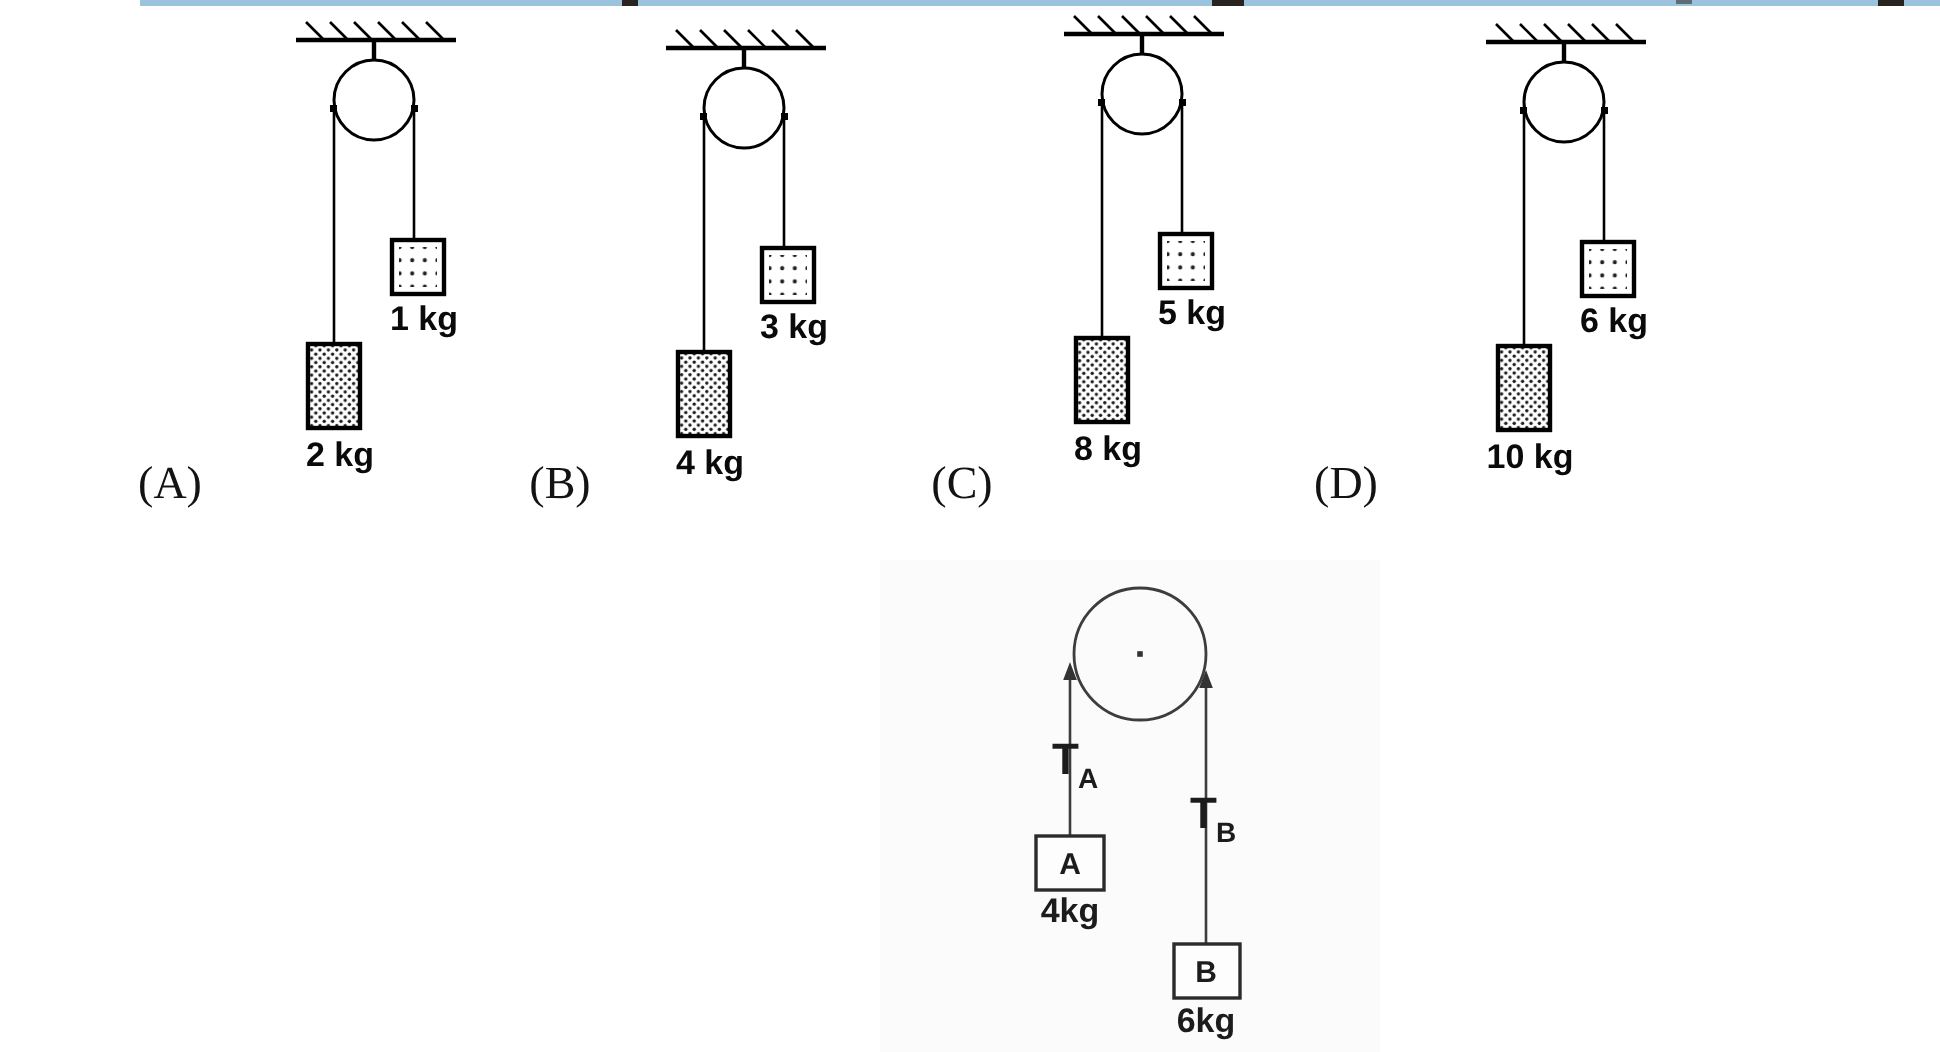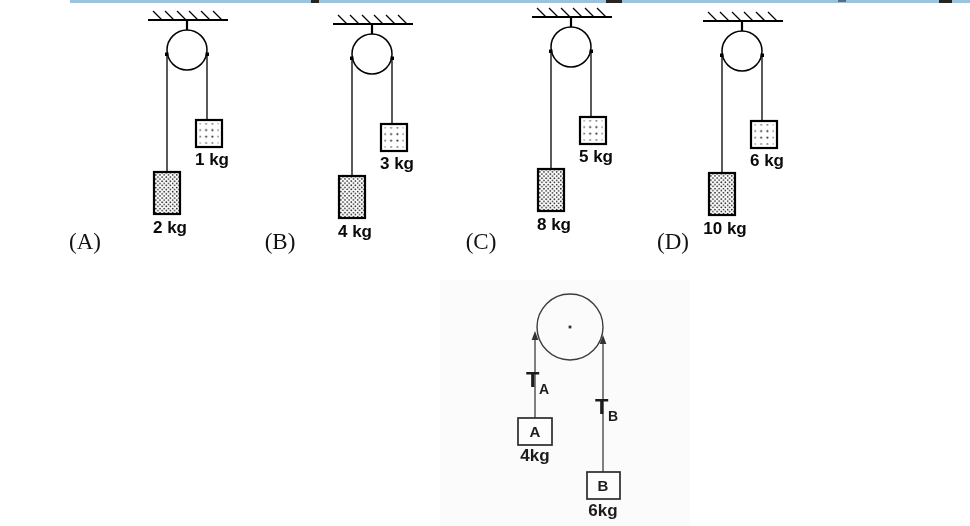--- a/index.html
+++ b/index.html
@@ -16,21 +16,21 @@
   .smudge{position:absolute;background:#2a2420;}
   .s1{left:311px;top:0;width:8px;height:3px;}
   .s2{left:606px;top:0;width:16px;height:3px;}
   .s3{left:838px;top:0;width:8px;height:2px;opacity:.55;}
   .s4{left:939px;top:0;width:13px;height:3px;}
 
   .option{position:absolute;width:120px;height:250px;}
   .optA{left:140px;top:8px;}
   .optB{left:325px;top:12px;}
   .optC{left:524px;top:5px;}
-  .optD{left:695px;top:9px;}
+  .optD{left:735px;top:9px;}
 
   .option-label{
     position:absolute;top:229px;width:60px;text-align:center;
     font-family:"Liberation Serif", serif;
     font-size:23px;color:#131313;line-height:26px;
   }
   .olA{left:55px;} .olB{left:250px;} .olC{left:451px;} .olD{left:643px;}
 
   .bottom-figure{position:absolute;left:440px;top:280px;width:250px;height:246px;}
 

